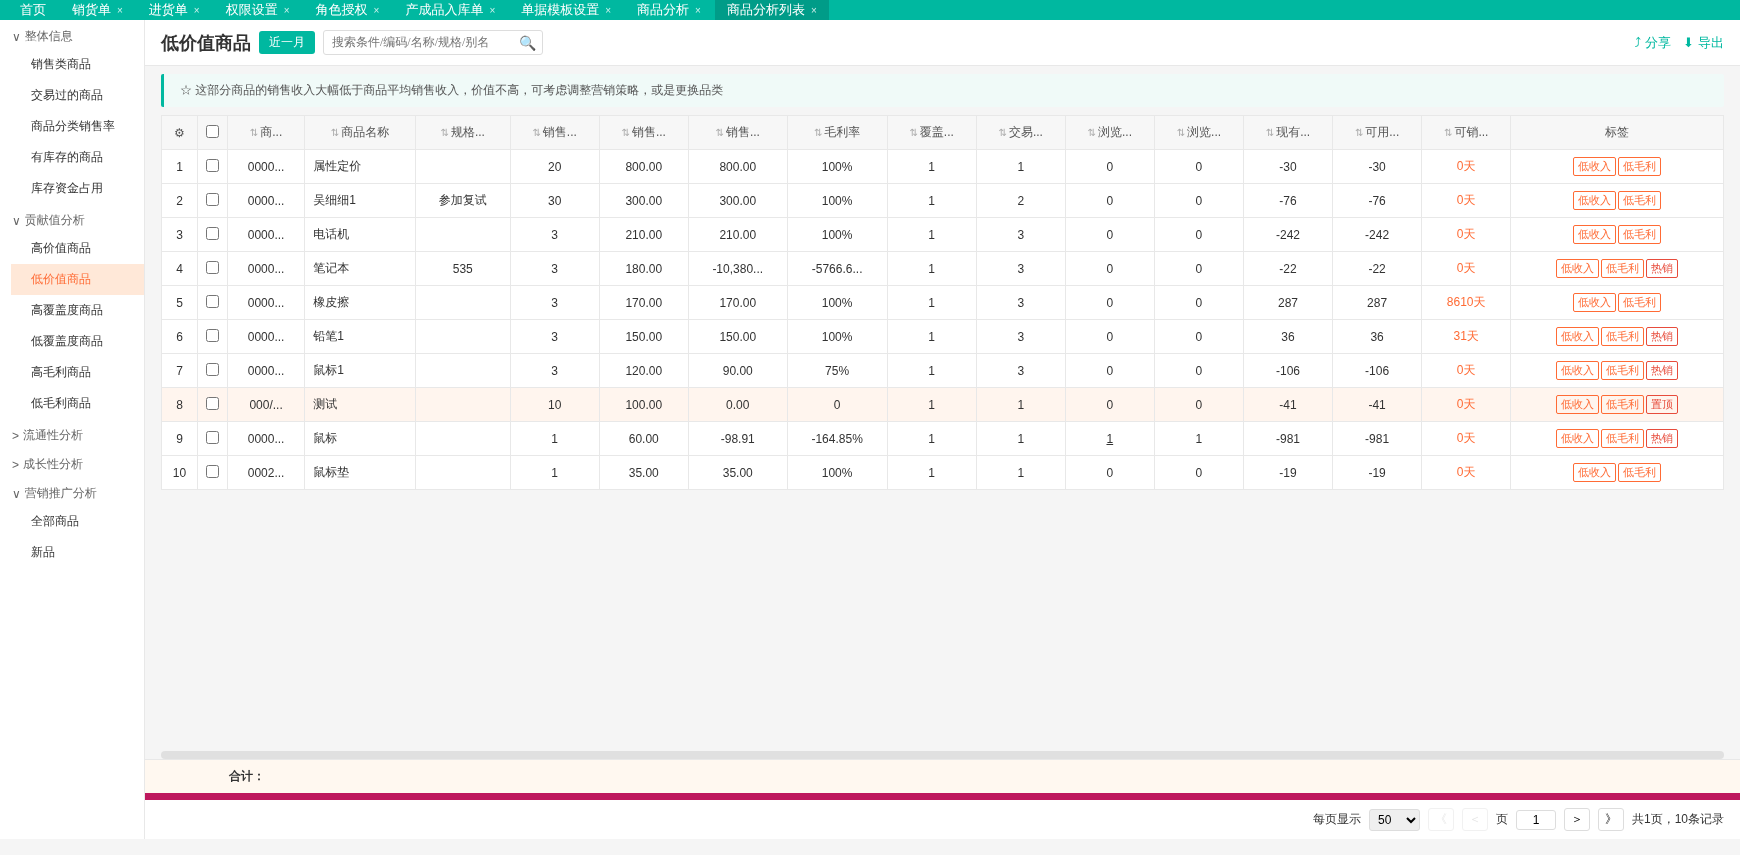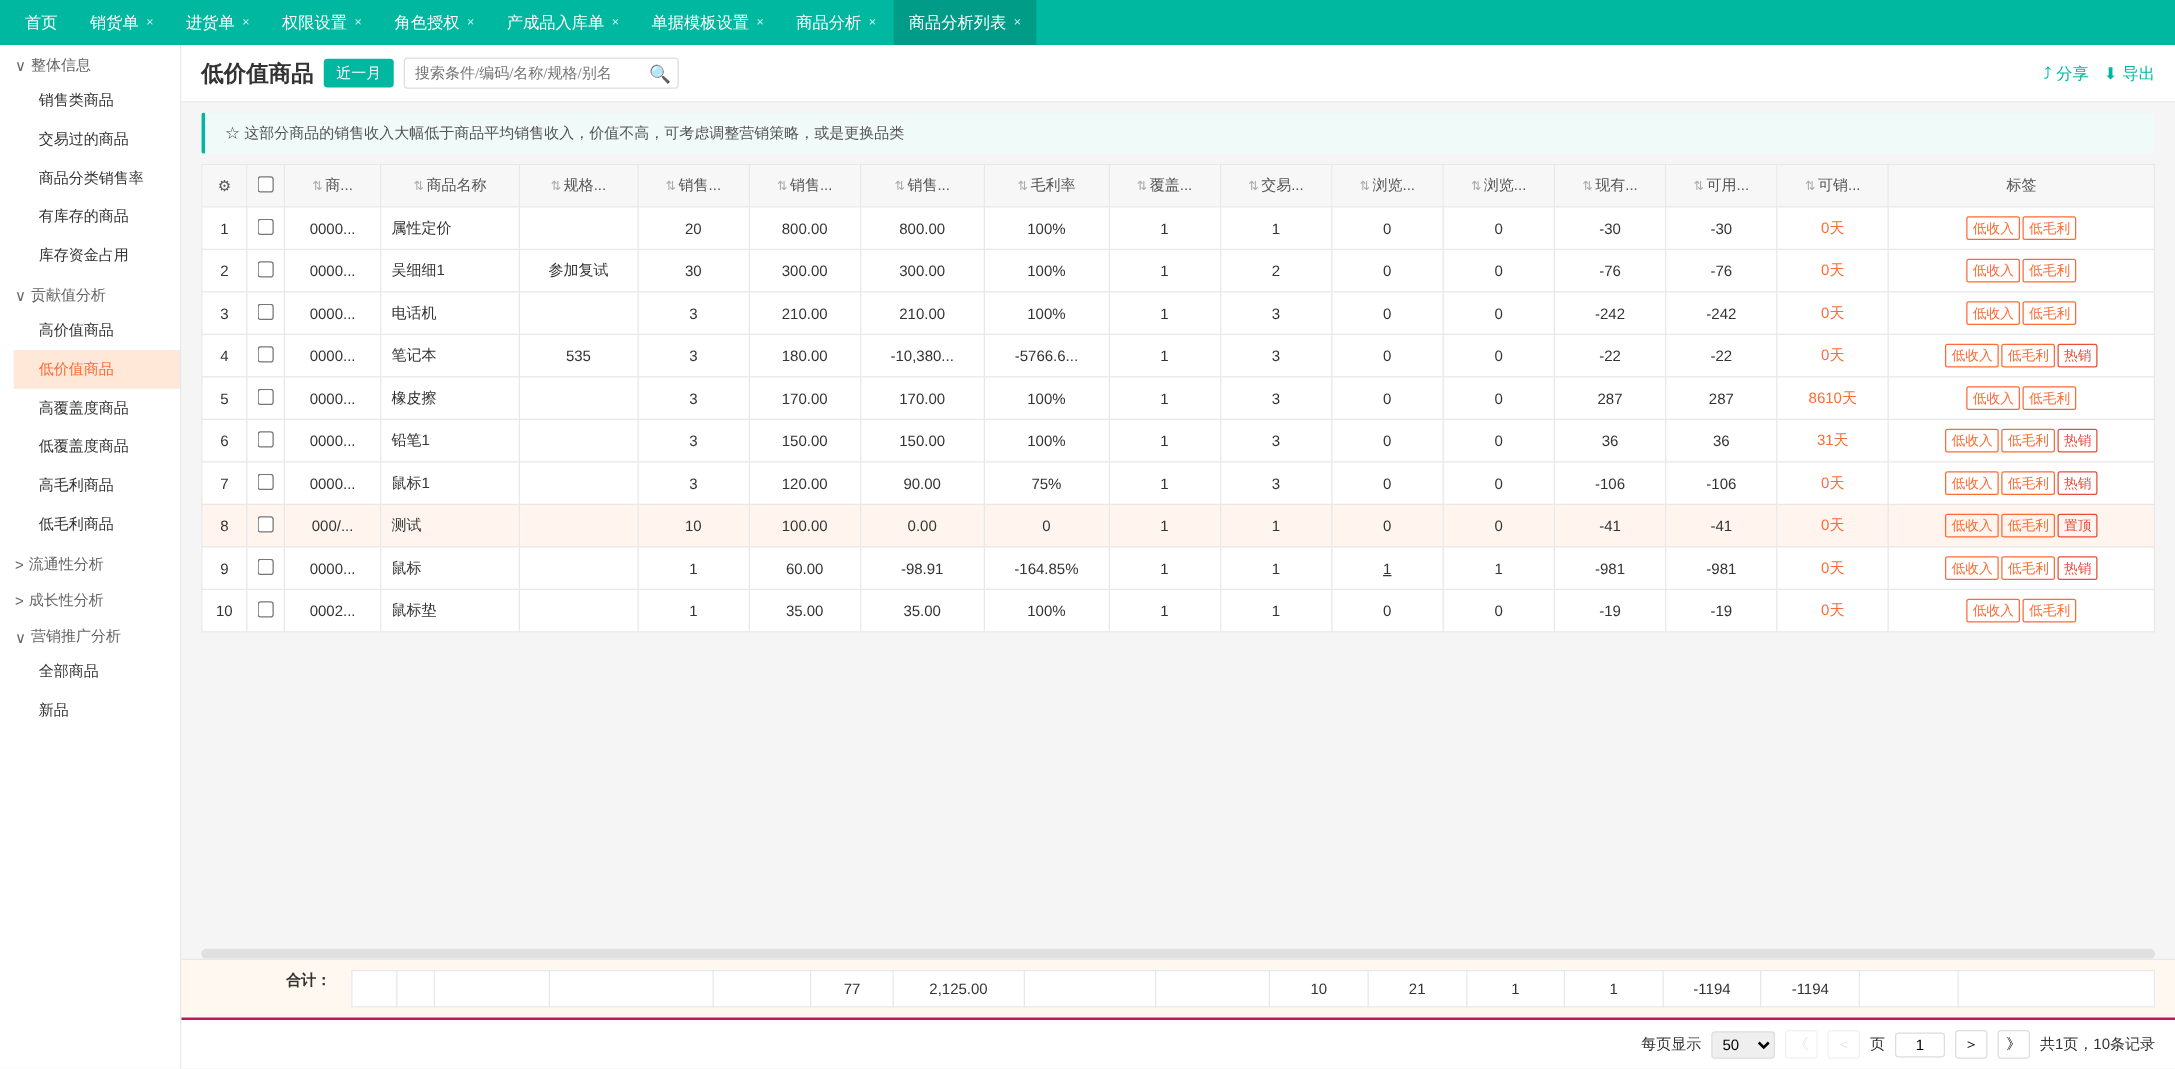--- a/index.html
+++ b/index.html
@@ -2,21 +2,22 @@
 <html><head>
   <meta charset="utf-8">
   <style>
     * { box-sizing: border-box; margin: 0; padding: 0; }
     body { font-family: 'Microsoft YaHei', Arial, sans-serif; font-size: 12px; background: #f5f5f5; color: #333; overflow: hidden; }
     
     
     .top-nav {
       background: #00b8a0;
       display: flex;
-      height: 36px;
+      align-items: center;
+      height: 20px;
       padding: 0 8px;
       gap: 2px;
     }
     .nav-item {
       color: #fff;
       padding: 0 12px;
       height: 36px;
       display: flex;
       align-items: center;
       cursor: pointer;
@@ -204,21 +205,21 @@
     .footer-label {
       width: 120px;
       font-weight: bold;
       text-align: right;
       padding-right: 16px;
     }
     
     
     .pagination-bar {
       background: #fff;
-      border-top: 2px solid #be185d;
+      border-top: 7px solid #be185d;
       padding: 8px 16px;
       display: flex;
       align-items: center;
       justify-content: flex-end;
       gap: 8px;
       font-size: 12px;
     }
     .page-size-select {
       border: 1px solid #ddd;
       border-radius: 3px;
@@ -595,43 +596,20 @@
     <td><span class="tag tag-orange">低收入</span><span class="tag tag-orange">低毛利</span></td>
   </tr>
           </tbody>
       </table>
     </div>
 
     <div class="scroll-indicator"></div>
 
     <div class="table-footer">
       <div class="footer-label">合计：</div>
-      <table style="flex:1; border-collapse:collapse; font-size:12px;">
-        <tbody>
-            <tr>
-          <td style="width:36px;"></td>
-          <td style="width:30px;"></td>
-          <td style="min-width:70px;"></td>
-          <td style="min-width:100px;"></td>
-          <td style="min-width:60px;"></td>
-          <td style="min-width:50px; text-align:center;">77</td>
-          <td style="min-width:80px; text-align:center;">2,125.00</td>
-          <td style="min-width:80px;"></td>
-          <td style="min-width:70px;"></td>
-          <td style="min-width:60px; text-align:center;">10</td>
-          <td style="min-width:60px; text-align:center;">21</td>
-          <td style="min-width:60px; text-align:center;">1</td>
-          <td style="min-width:60px; text-align:center;">1</td>
-          <td style="min-width:60px; text-align:center;">-1194</td>
-          <td style="min-width:60px; text-align:center;">-1194</td>
-          <td style="min-width:60px;"></td>
-          <td style="min-width:120px;"></td>
-        </tr>
-      </tbody>
-        </table>
     </div>
 
     <div class="pagination-bar">
       <span>每页显示</span>
       <select class="page-size-select">
         <option>50</option>
         <option>10</option>
         <option>20</option>
         <option>100</option>
       </select>

